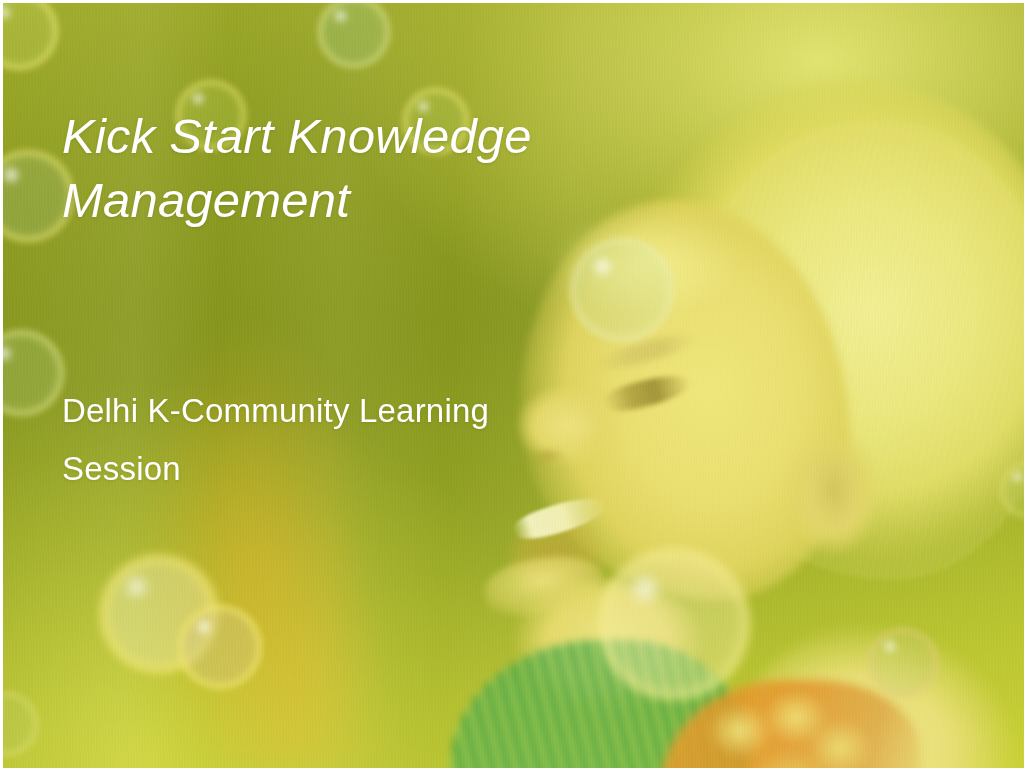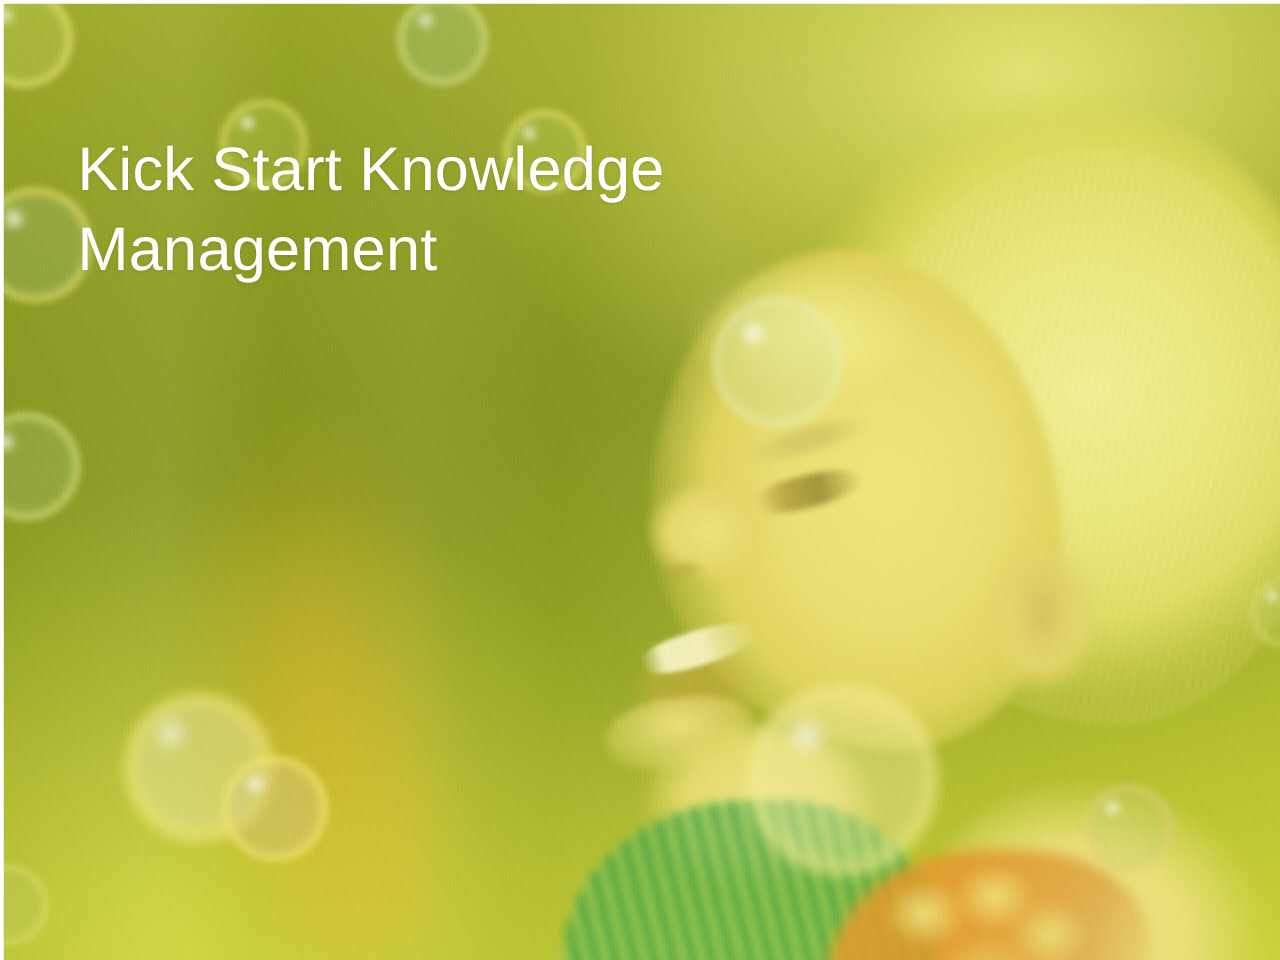--- a/index.html
+++ b/index.html
@@ -320,20 +320,21 @@
        rgba(255,255,255,0.85) 0%, rgba(255,255,255,0) 70%);
   }
 
   
   #text-block {
     position: absolute;
     left: 62px;
     top: 104px;
     width: 620px;
     z-index: 40;
+    font-style: italic;
   }
   #slide-title {
     margin: 0;
     font-family: "Liberation Sans", sans-serif;
     font-weight: 400;
     font-size: 49px;
     line-height: 64px;
     color: #ffffff;
     letter-spacing: 0.2px;
     text-shadow: 0 1px 3px rgba(90,100,20,0.25);
@@ -454,16 +455,18 @@
   </div>
 
   <div id="tint"></div>
   <div id="grain"></div>
 
   <div id="text-block">
     <h1 id="slide-title">Kick Start Knowledge
 Management</h1>
   </div>
 
+  <h2 id="slide-subtitle">Delhi K-Community Learning
+Session</h2>
 
   <div id="bleed-top"></div>
   <div id="bleed-left"></div>
 </div>
 
 </body></html>

